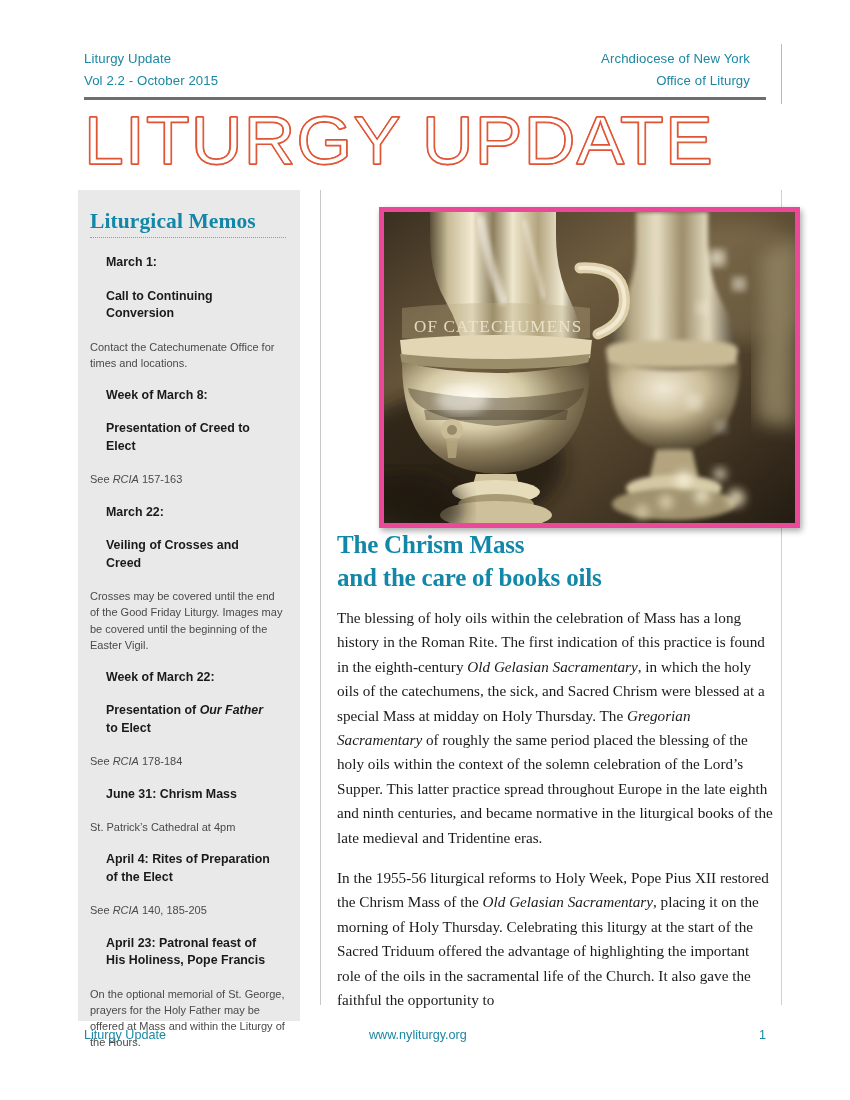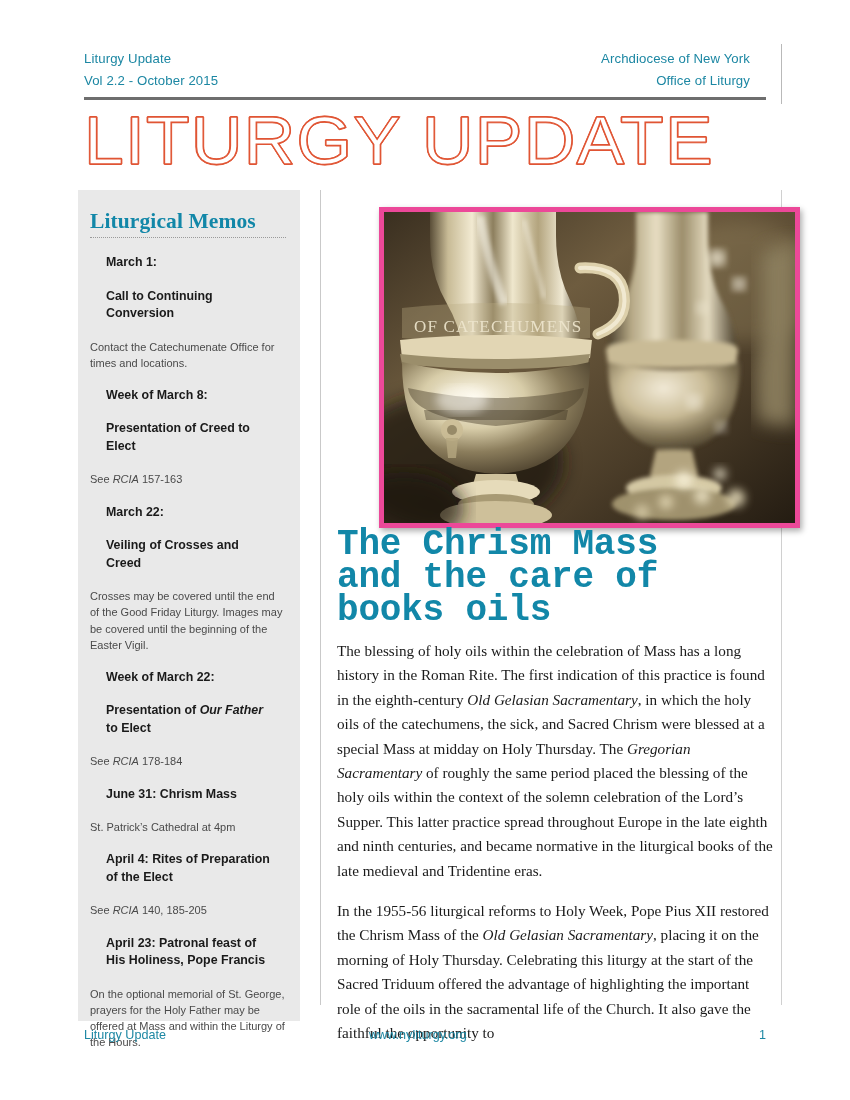--- a/index.html
+++ b/index.html
@@ -175,23 +175,23 @@
   .photo-inner svg { display: block; }
 
   
   .article {
     position: absolute;
     left: 337px;
     top: 528px;
     width: 438px;
   }
   .article-title {
-    font-family: Liberation Mono, monospace;
+    font-family: Liberation Serif, serif;
     font-weight: bold;
-    font-size: 36px;
+    font-size: 25px;
     line-height: 33px;
     color: #1287a8;
     margin: 0 0 12px 0;
     letter-spacing: -0.2px;
   }
   .article p {
     font-family: "Liberation Serif", serif;
     font-size: 15.2px;
     line-height: 24.4px;
     color: #1a1a1a;

